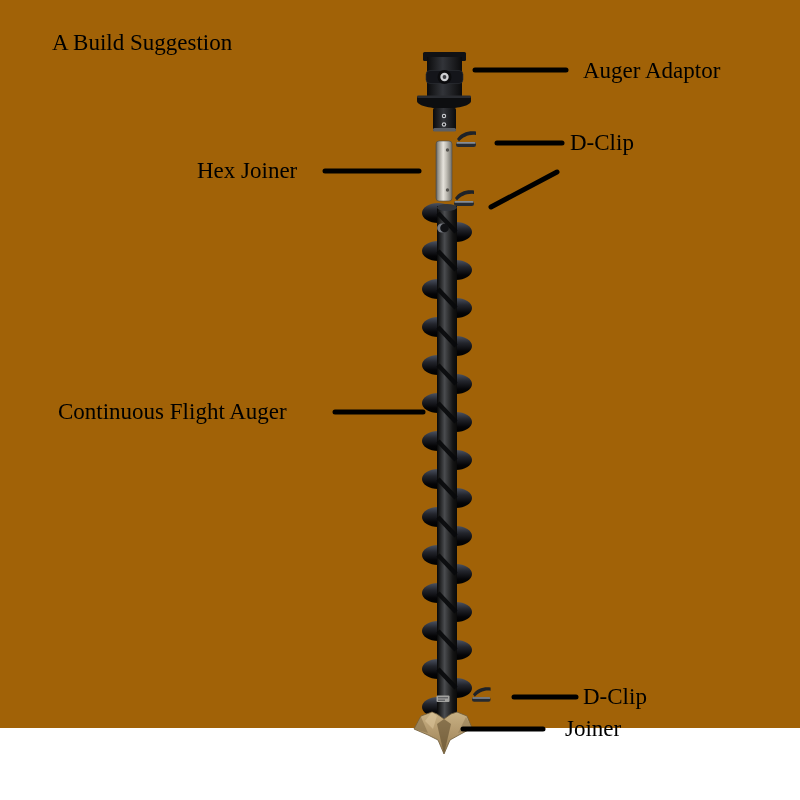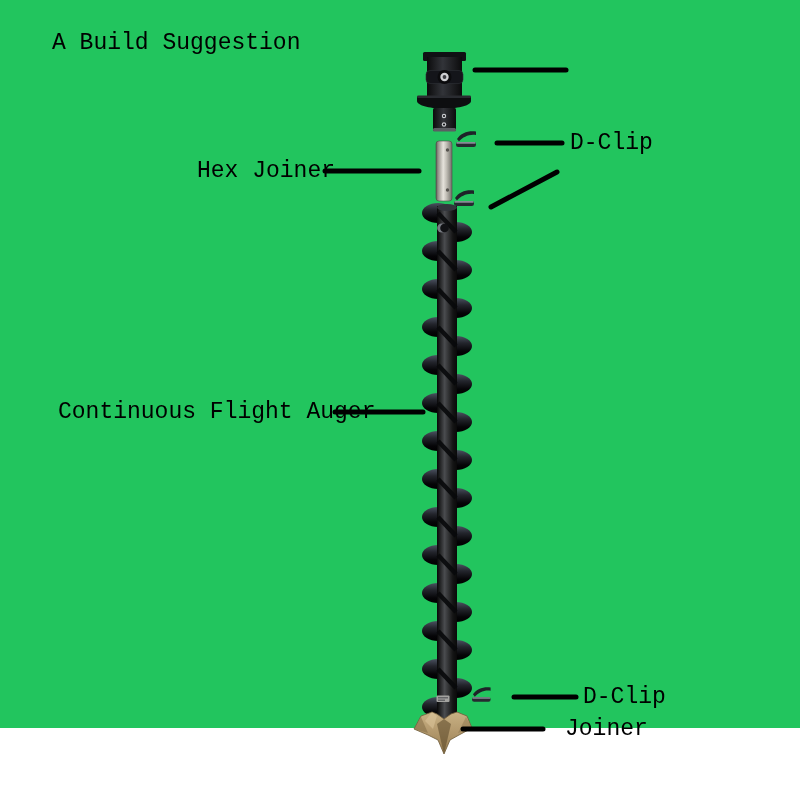--- a/index.html
+++ b/index.html
@@ -1,17 +1,17 @@
 <!DOCTYPE html>
 <html><head>
 <meta charset="utf-8">
 <style>
   html,body{margin:0;padding:0;background:#ffffff;}
   body{width:800px;height:800px;overflow:hidden;}
-  .stage{position:relative;width:800px;height:728px;font-family:Liberation Mono, monospace;background:#22c55e;}
+  .stage{position:relative;width:800px;height:728px;font-family:Liberation Serif, serif;background:#a16207;}
   .diagram-svg{position:absolute;left:0;top:0;}
   .title{position:absolute;left:52px;top:29px;font-size:23px;line-height:28px;color:#000;white-space:nowrap;}
   .lbl{position:absolute;font-size:23px;line-height:28px;color:#000;white-space:nowrap;}
   .lbl-auger-adaptor{left:583px;top:57px;}
   .lbl-d-clip-top{left:570px;top:129px;}
   .lbl-hex-joiner{left:197px;top:157px;}
   .lbl-cfa{left:58px;top:398px;}
   .lbl-d-clip-bottom{left:583px;top:683px;}
   .lbl-pilot{left:565px;top:715px;}
 </style>
@@ -152,18 +152,19 @@
       <line x1="497" y1="143" x2="562" y2="143"></line>
       <line x1="325" y1="171" x2="419" y2="171"></line>
       <line x1="491" y1="207" x2="557" y2="172"></line>
       <line x1="335" y1="412" x2="423" y2="412"></line>
       <line x1="514" y1="697" x2="576" y2="697"></line>
       <line x1="463" y1="729" x2="543" y2="729"></line>
     </g>
   </svg>
 
   <div class="title">A Build Suggestion</div>
+  <div class="lbl lbl-auger-adaptor">Auger Adaptor</div>
   <div class="lbl lbl-d-clip-top">D-Clip</div>
   <div class="lbl lbl-cfa">Continuous Flight Auger</div>
   <div class="lbl lbl-hex-joiner">Hex Joiner</div>
   <div class="lbl lbl-d-clip-bottom">D-Clip</div>
   <div class="lbl lbl-pilot">Joiner</div>
 </div>
 
 </body></html>

